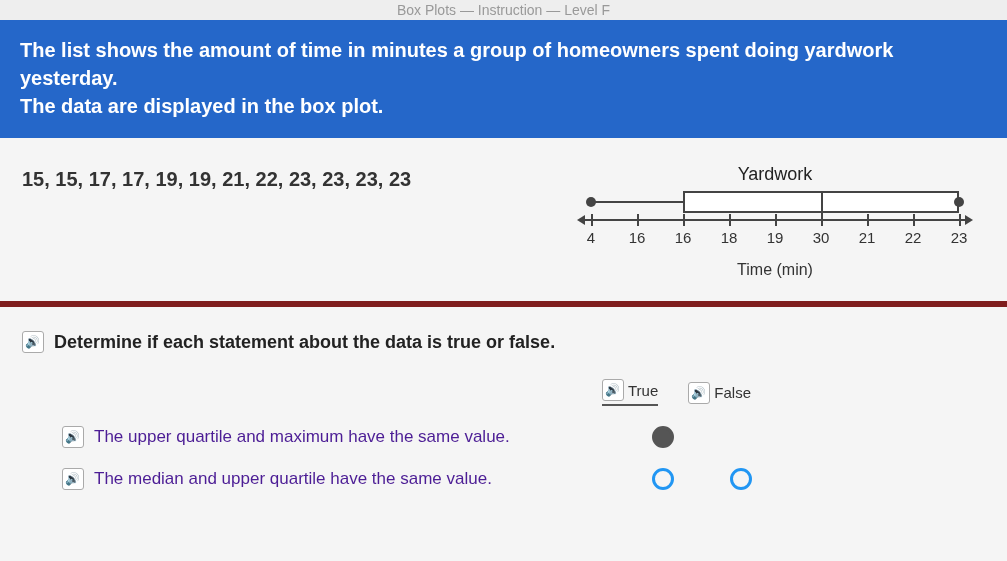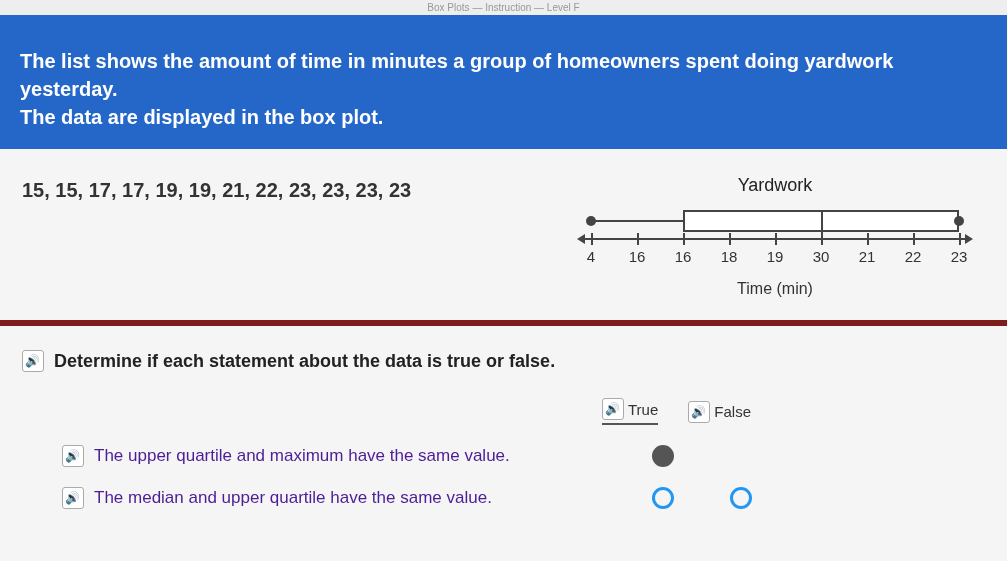--- a/index.html
+++ b/index.html
@@ -1,23 +1,23 @@
 <!DOCTYPE html>
 <html><head>
 <meta charset="utf-8">
 <style>
 * { margin:0; padding:0; box-sizing:border-box; font-family:Arial,Helvetica,sans-serif; }
 body { width:1007px; height:561px; background:#f5f5f5; overflow:hidden; }
-.top-crumb { font-size:10px; color:#999; text-align:center; padding:2px 0; background:#eee; }
-.banner { background:#2567c9; color:#fff; padding:32px 20px 18px; }
+.top-crumb { font-size:14px; color:#999; text-align:center; padding:2px 0; background:#eee; }
+.banner { background:#2567c9; color:#fff; padding:16px 20px 18px; }
 .banner p { font-size:20px; font-weight:700; line-height:1.4; }
 .row { display:flex; align-items:flex-start; padding:20px 22px 8px; border-bottom:6px solid #7f1d1d; }
 .data-list { flex:1; font-size:20px; font-weight:700; color:#333; padding-top:10px; }
 .plot-wrap { width:420px; padding:6px 12px 14px; }
-.plot-title { text-align:center; font-size:18px; color:#222; margin-bottom:10px; }
+.plot-title { text-align:center; font-size:18px; color:#222; margin-bottom:2px; }
 .axis { position:relative; height:70px; }
 .axis-line { position:absolute; top:32px; left:0; right:0; height:2px; background:#444; }
 .axis-line:before,.axis-line:after{content:"";position:absolute;top:-4px;width:0;height:0;border-top:5px solid transparent;border-bottom:5px solid transparent;}
 .axis-line:before{left:-6px;border-right:8px solid #444;}
 .axis-line:after{right:-6px;border-left:8px solid #444;}
 .tick { position:absolute; top:27px; width:2px; height:12px; background:#444; }
 .tick-label { position:absolute; top:42px; font-size:15px; color:#333; transform:translateX(-50%); }
 .box { position:absolute; top:4px; height:22px; border:2px solid #444; background:#fff; }
 .med { position:absolute; top:4px; width:2px; height:26px; background:#444; }
 .min-pt { position:absolute; top:10px; width:10px; height:10px; background:#444; border-radius:50%; transform:translateX(-50%); }

